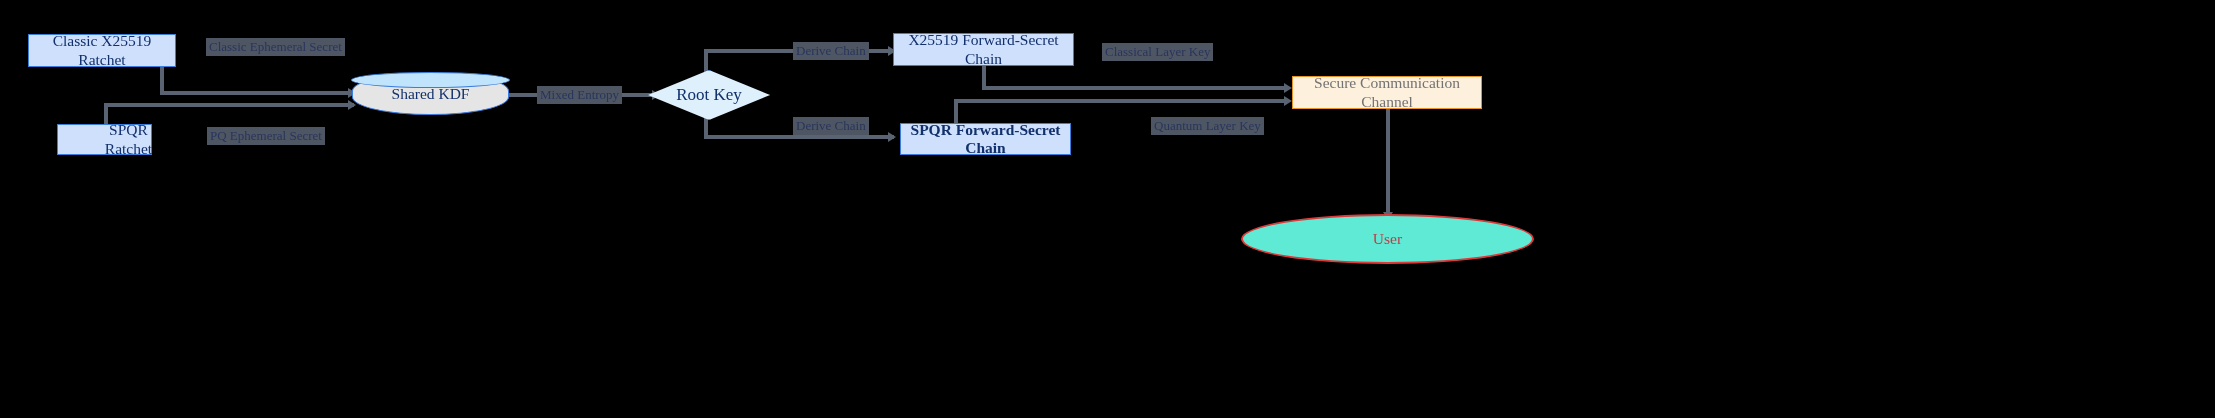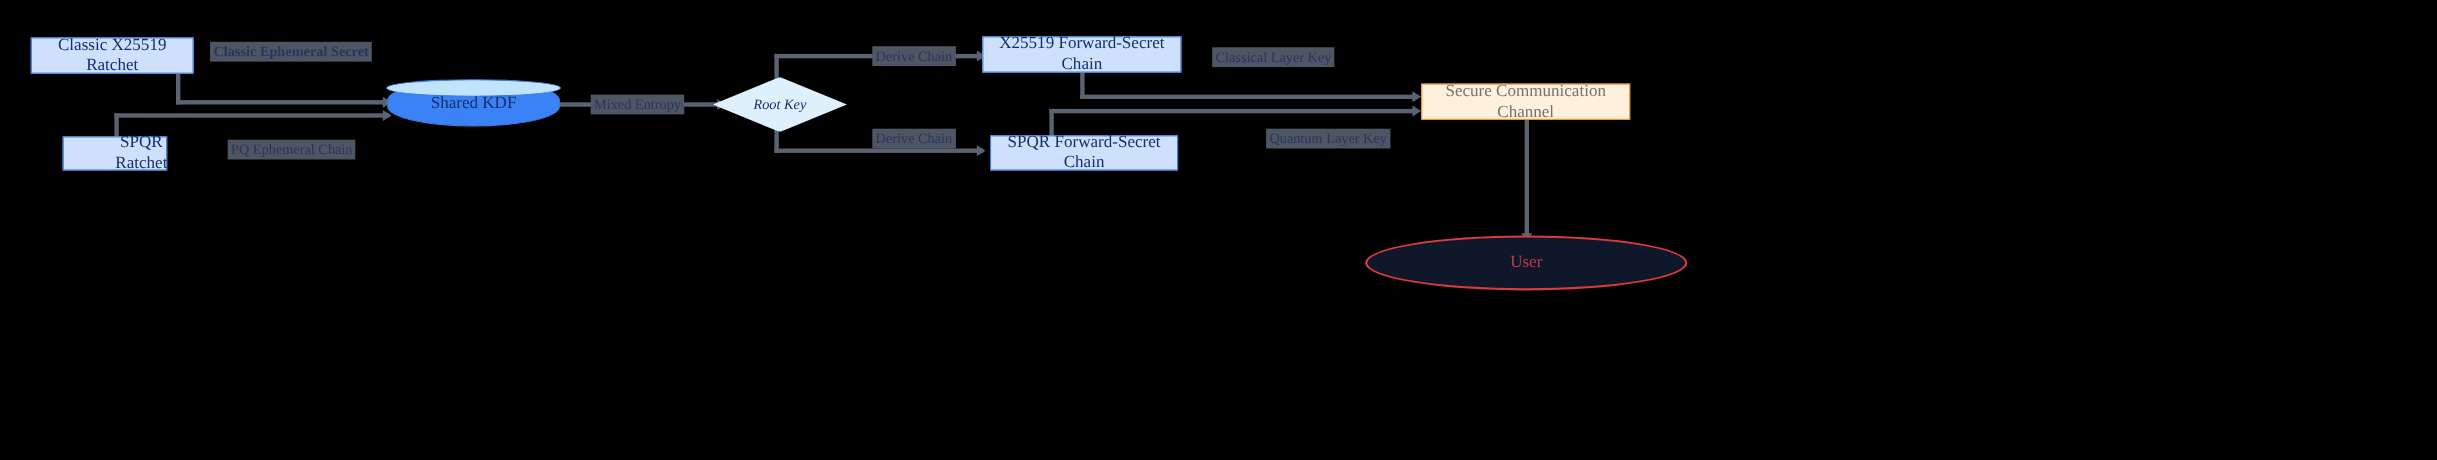--- a/index.html
+++ b/index.html
@@ -1,31 +1,31 @@
 <!DOCTYPE html>
 <html><head>
 <meta charset="utf-8">
 <style>
   html,body{margin:0;padding:0;background:#000;}
   #stage{position:relative;width:2215px;height:418px;background:#000;
          font-family:"Liberation Serif","DejaVu Serif",serif;overflow:hidden;}
   .node{position:absolute;box-sizing:border-box;display:flex;align-items:center;
         justify-content:center;text-align:center;line-height:1.18;}
   .box{background:#cfe0fd;border:1.6px solid #3b7ddd;color:#12306b;font-size:15.5px;}
-  .cyl{background:#3b82f6;border:1.6px solid #3b7ddd;color:#12306b;font-size:15.5px;
+  .cyl{background:#e5e5e5;border:1.6px solid #3b7ddd;color:#12306b;font-size:15.5px;
        border-radius:50%/18px;}
   .cyl::before{content:"";position:absolute;left:-1.6px;right:-1.6px;top:-1.6px;height:16px;
        border:1.6px solid #3b7ddd;border-radius:50%;background:#bfe4fb;box-sizing:border-box;}
   .cyl span{position:relative;z-index:2;}
-  .diamond{color:#12306b;font-size:13px;font-style:italic;}
+  .diamond{color:#12306b;font-size:17px;}
   .diamond .dshape{position:absolute;inset:0;background:#ddf0fb;border:1.7px solid #3b7ddd;
        clip-path:polygon(50% 0,100% 50%,50% 100%,0 50%);}
   .diamond span{position:relative;z-index:2;}
   .chan{background:#fdf0dd;border:1.8px solid #e8912a;color:#737373;font-size:15.5px;}
-  .ellipse{background:#0f172a;border:2px solid #dc3b3b;color:#c23b45;font-size:15.5px;
+  .ellipse{background:#5eead4;border:2px solid #dc3b3b;color:#c23b45;font-size:15.5px;
        border-radius:50%;}
   .edge{position:absolute;background:#5a6372;}
   .elabel{position:absolute;background:#4f5663;color:#28355c;font-size:13px;
        font-family:"Liberation Serif","DejaVu Serif",serif;white-space:nowrap;
        padding:1px 3px;line-height:1.25;}
   .ahead{position:absolute;width:0;height:0;border-style:solid;}
   .ar{border-width:5px 0 5px 8px;border-color:transparent transparent transparent #5a6372;}
   .ad{border-width:8px 5px 0 5px;border-color:#5a6372 transparent transparent transparent;}
 </style>
 </head>
@@ -56,22 +56,22 @@
   <div class="edge" style="left:982px;top:86px;width:306px;height:4px;"></div>
   <div class="ahead ar" style="left:1284px;top:83px;"></div>
 
   <div class="edge" style="left:954px;top:99px;width:4px;height:32px;"></div>
   <div class="edge" style="left:954px;top:99px;width:334px;height:4px;"></div>
   <div class="ahead ar" style="left:1284px;top:96px;"></div>
 
   <div class="edge" style="left:1386px;top:108px;width:4px;height:107px;"></div>
   <div class="ahead ad" style="left:1383px;top:212px;"></div>
 
-  <div class="elabel" style="left:191px;top:38px;font-weight:bold;">Classic Ephemeral Secret</div>
-  <div class="elabel" style="left:207px;top:127px;">PQ Ephemeral Chain</div>
+  <div class="elabel" style="left:206px;top:38px;">Classic Ephemeral Secret</div>
+  <div class="elabel" style="left:207px;top:127px;">PQ Ephemeral Secret</div>
   <div class="elabel" style="left:537px;top:86px;">Mixed Entropy</div>
   <div class="elabel" style="left:793px;top:42px;">Derive Chain</div>
   <div class="elabel" style="left:793px;top:117px;">Derive Chain</div>
   <div class="elabel" style="left:1102px;top:43px;">Classical Layer Key</div>
   <div class="elabel" style="left:1151px;top:117px;">Quantum Layer Key</div>
 
   <div class="node box" style="left:28px;top:34px;width:148px;height:33px;">
     <span>Classic X25519 Ratchet</span>
   </div>
 
@@ -85,21 +85,21 @@
 
   <div class="node diamond" style="left:648px;top:70px;width:122px;height:50px;">
     <div class="dshape"></div>
     <span>Root Key</span>
   </div>
 
   <div class="node box" style="left:893px;top:33px;width:181px;height:33px;">
     <span>X25519 Forward-Secret Chain</span>
   </div>
 
-  <div class="node box" style="left:900px;top:123px;width:171px;height:32px;">
+  <div class="node box" style="left:900px;top:123px;width:171px;height:32px;font-weight:bold;">
     <span>SPQR Forward-Secret Chain</span>
   </div>
 
   <div class="node chan" style="left:1292px;top:76px;width:190px;height:33px;">
     <span>Secure Communication Channel</span>
   </div>
 
   <div class="node ellipse" style="left:1241px;top:214px;width:293px;height:50px;flex-direction:column;">
     <span>User</span>
   </div>

